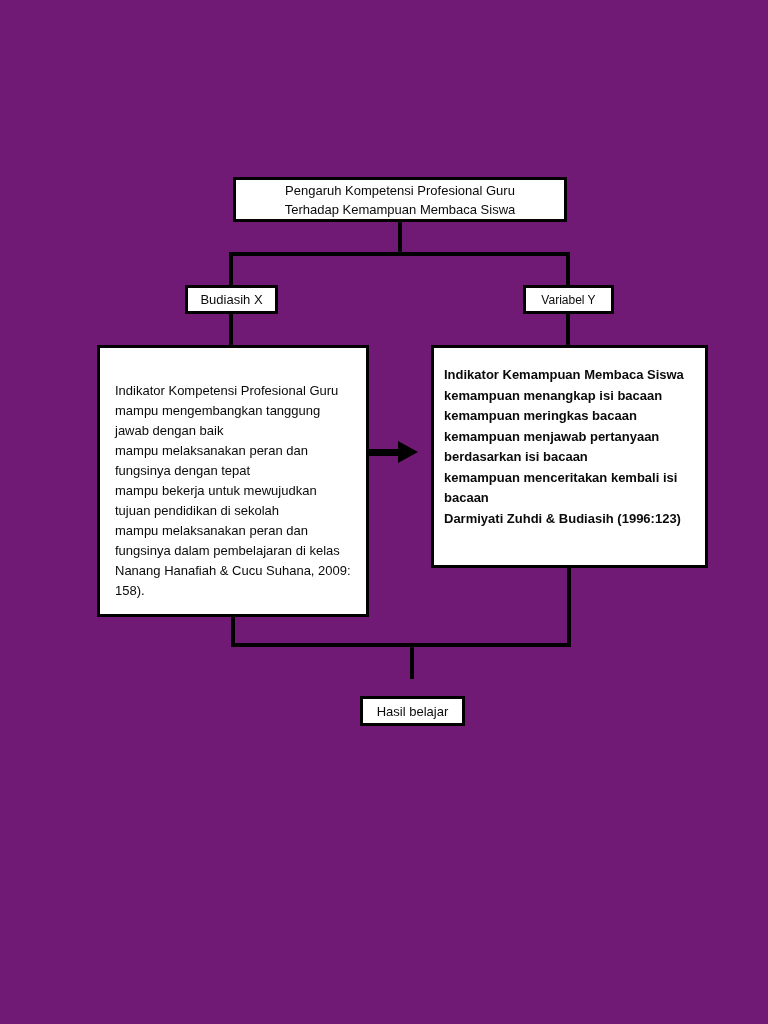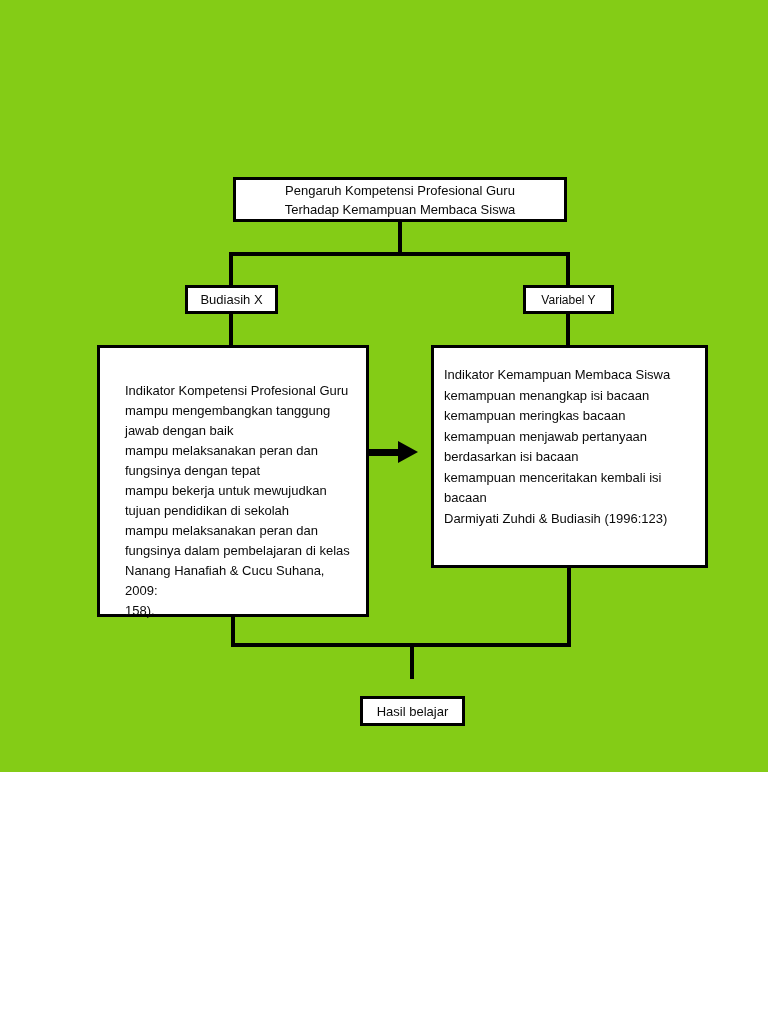--- a/index.html
+++ b/index.html
@@ -3,22 +3,22 @@
 <meta charset="utf-8">
 <style>
   html, body {
     margin: 0;
     padding: 0;
     background: #ffffff;
   }
   .canvas {
     position: relative;
     width: 768px;
-    height: 772px;
-    background: #84cc16;
+    height: 1024px;
+    background: #701a75;
     font-family: "Liberation Sans", sans-serif;
     color: #0a0a0a;
     overflow: hidden;
   }
   .box {
     position: absolute;
     box-sizing: border-box;
     border: 3px solid #000000;
     background: #ffffff;
   }
@@ -41,28 +41,29 @@
     left: 185px; top: 285px; width: 93px; height: 29px;
     font-size: 13px;
   }
   .vary-box {
     left: 523px; top: 285px; width: 91px; height: 29px;
     font-size: 12px;
   }
   .indx-box {
     left: 97px; top: 345px; width: 272px; height: 272px;
     font-size: 13px; line-height: 20px;
-    padding: 33px 8px 0 25px;
+    padding: 33px 8px 0 15px;
     white-space: pre-line;
   }
   .indy-box {
     left: 431px; top: 345px; width: 277px; height: 223px;
     font-size: 13px; line-height: 20.5px;
     padding: 17px 6px 0 10px;
     white-space: pre-line;
+    font-weight: bold;
   }
   .result-box {
     left: 360px; top: 678px; width: 105px; height: 30px;
     font-size: 13px;
     margin-top: 18px;
   }
   
   .v-title-down      { left: 398px; top: 220px; width: 4px; height: 35px; }
   .h-top             { left: 229px; top: 252px; width: 341px; height: 4px; }
   .v-x-branch        { left: 229px; top: 252px; width: 4px; height: 34px; }

